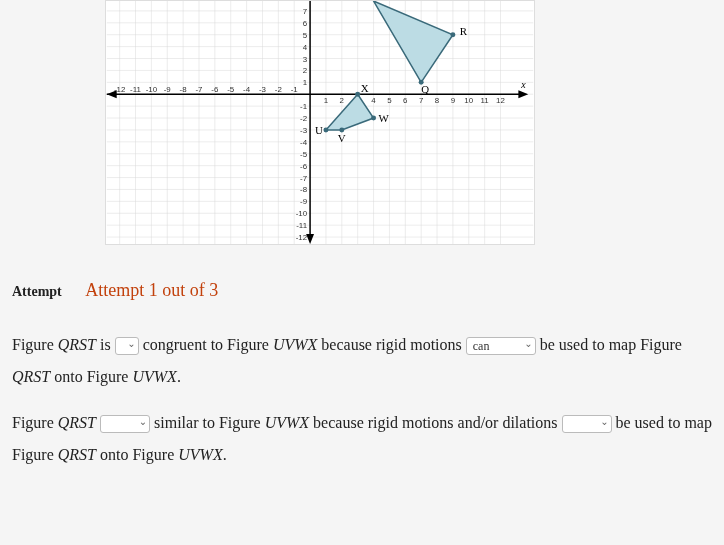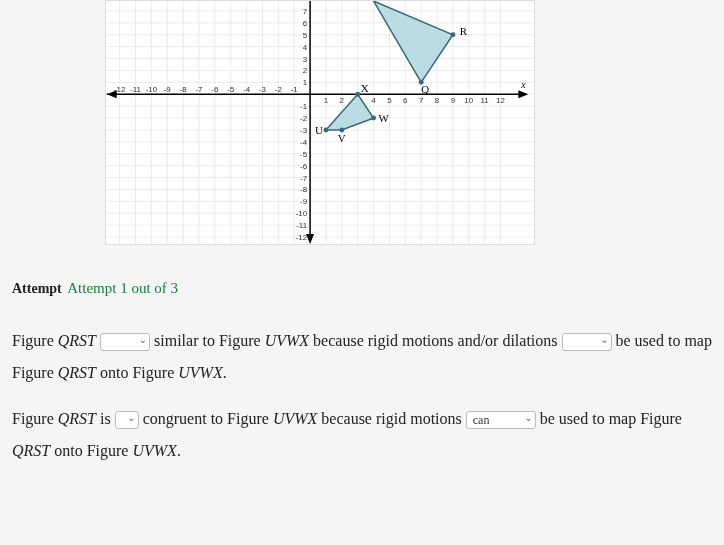--- a/index.html
+++ b/index.html
@@ -28,21 +28,21 @@
       position: absolute;
       top: 280px;
       left: 12px;
       right: 12px;
     }
     .answer-header {
       font-size: 14px;
       margin-bottom: 28px;
     }
     .answer-label { font-weight: bold; color: #222; }
-    .attempt-label { color: #15803d; font-size: 15px; margin-left: 2px; }
+    .attempt-label { color: #c2410c; font-size: 18px; margin-left: 20px; }
     .sentence {
       font-size: 16px;
       color: #222;
       line-height: 2;
       margin-bottom: 14px;
     }
     .sentence .italic { font-style: italic; }
     .dropdown {
       display: inline-block;
       border: 1px solid #bbb;
@@ -197,27 +197,27 @@
   </svg>
 </div>
 
 <div class="answer-section">
   <div class="answer-header">
     <span class="answer-label">Attempt</span>
     <span class="attempt-label">Attempt 1 out of 3</span>
   </div>
 
   <div class="sentence">
+    <span>Figure </span><span class="italic">QRST</span><span> is </span>
+    <span class="dropdown"></span>
+    <span> congruent to Figure </span><span class="italic">UVWX</span><span> because rigid motions </span>
+    <span class="dropdown wide">can</span>
+    <span> be used to map Figure </span><span class="italic">QRST</span><span> onto Figure </span><span class="italic">UVWX</span><span>.</span>
+  </div>
+
+  <div class="sentence">
     <span>Figure </span><span class="italic">QRST</span><span> </span>
     <span class="dropdown empty"></span>
     <span> similar to Figure </span><span class="italic">UVWX</span><span> because rigid motions and/or dilations </span>
     <span class="dropdown empty"></span>
     <span> be used to map Figure </span><span class="italic">QRST</span><span> onto Figure </span><span class="italic">UVWX</span><span>.</span>
   </div>
-
-  <div class="sentence">
-    <span>Figure </span><span class="italic">QRST</span><span> is </span>
-    <span class="dropdown"></span>
-    <span> congruent to Figure </span><span class="italic">UVWX</span><span> because rigid motions </span>
-    <span class="dropdown wide">can</span>
-    <span> be used to map Figure </span><span class="italic">QRST</span><span> onto Figure </span><span class="italic">UVWX</span><span>.</span>
-  </div>
 </div>
 
 </body></html>

